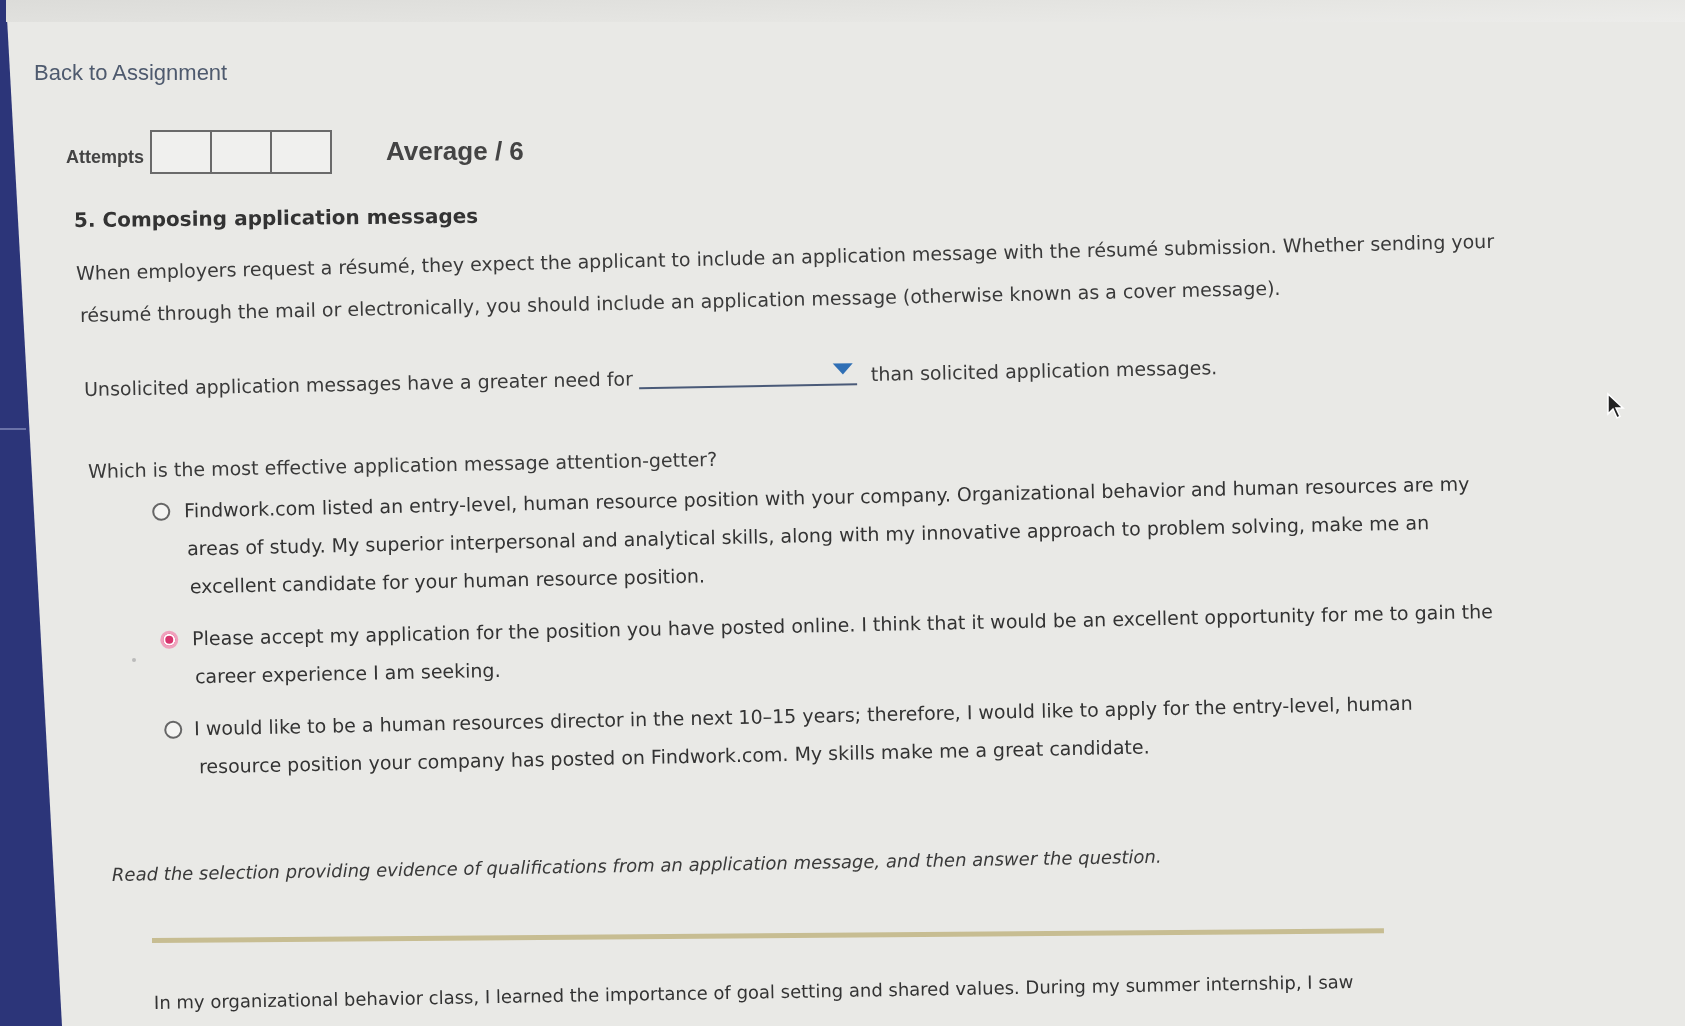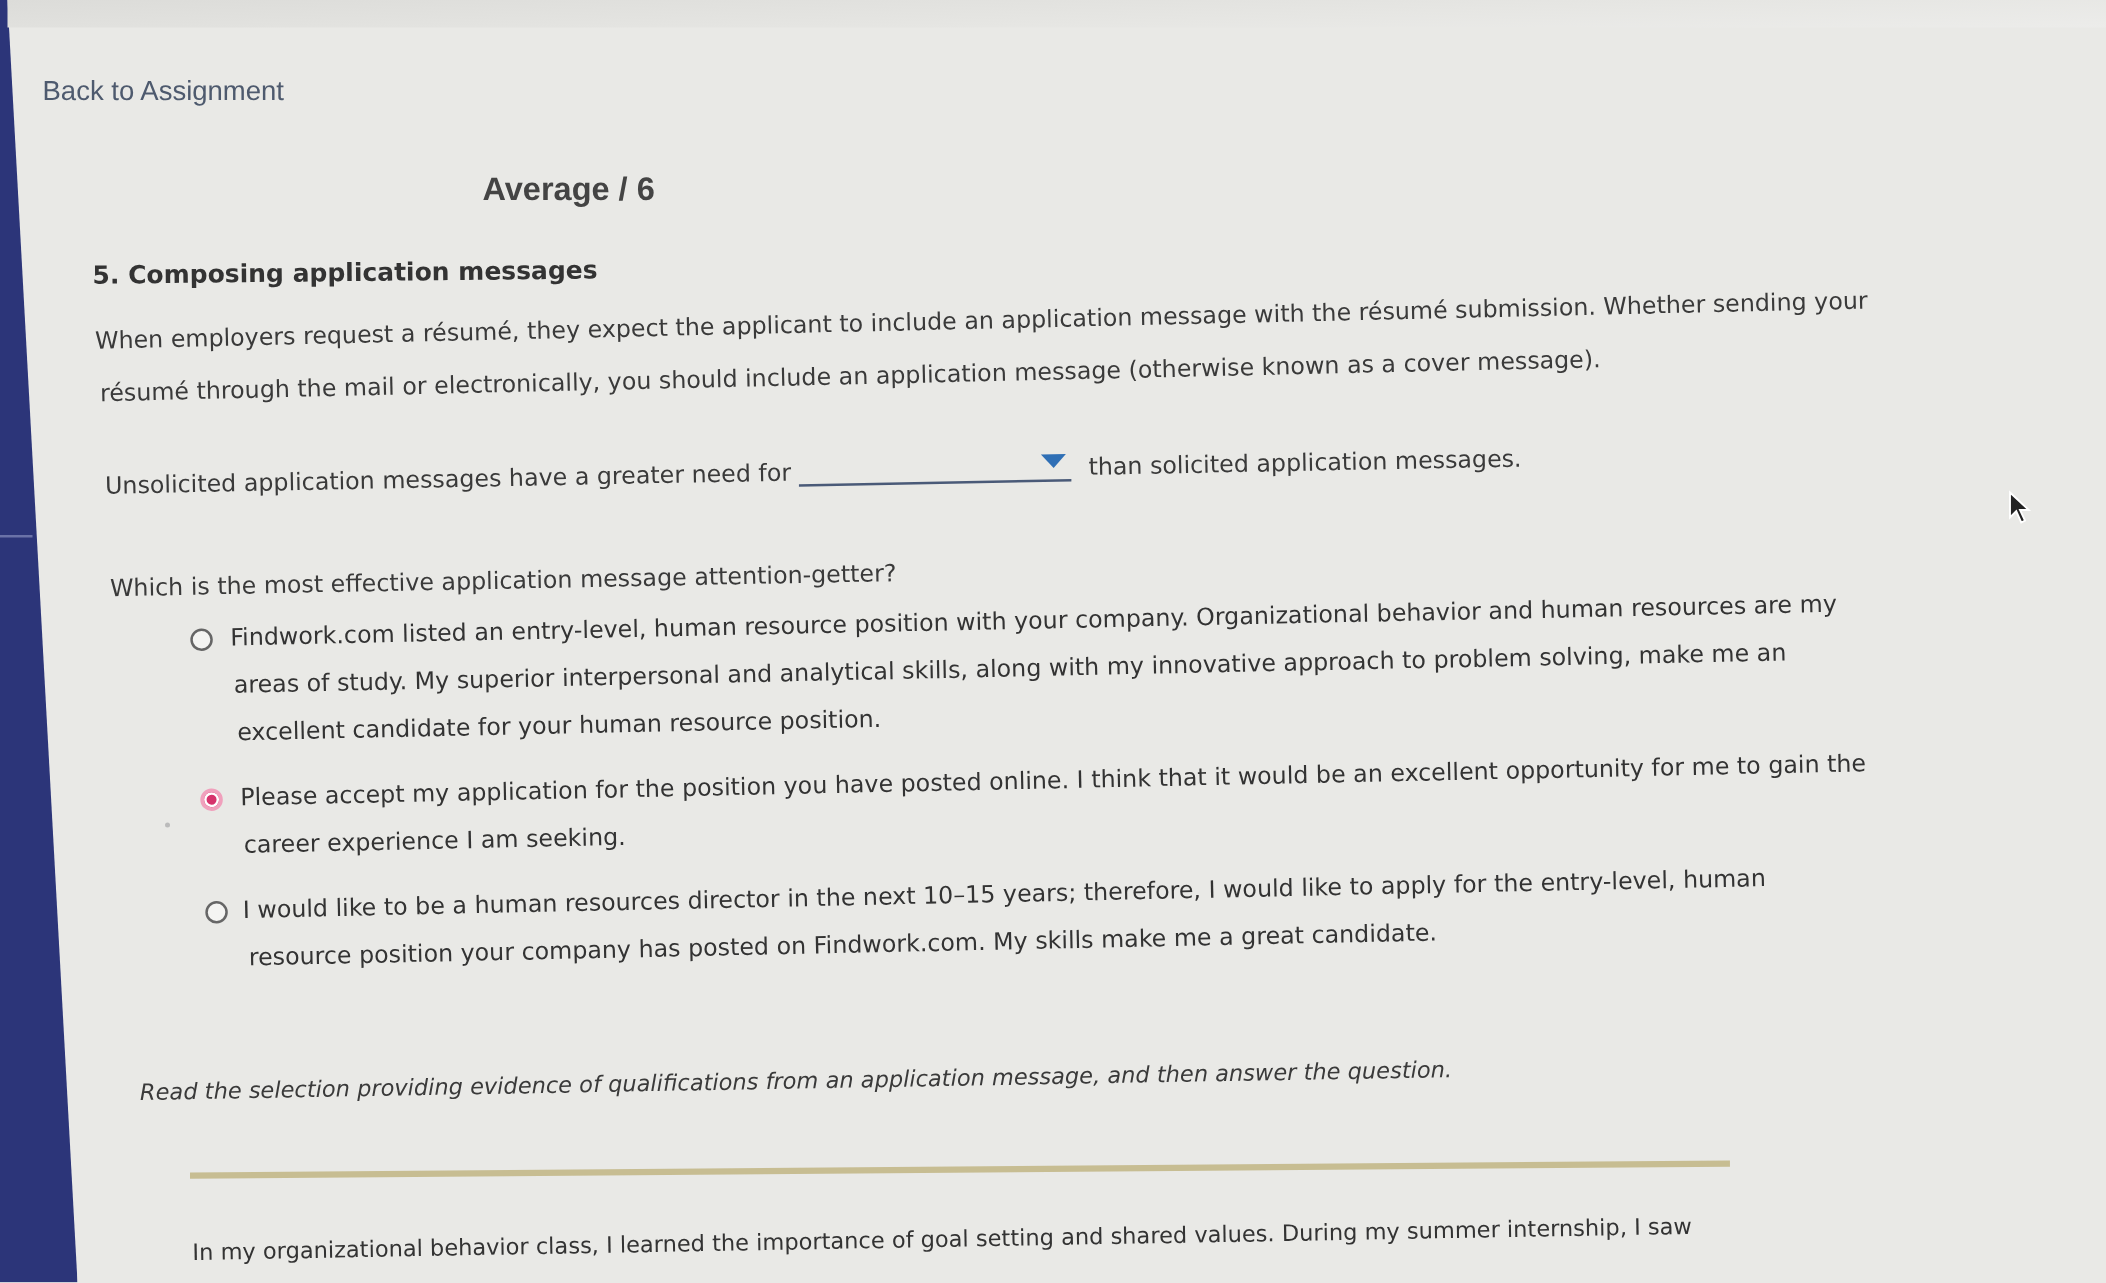--- a/index.html
+++ b/index.html
@@ -195,20 +195,28 @@
 <body>
 
 <div class="sidebar"></div>
 <div class="sidebar-line"></div>
 <div class="top-strip"></div>
 
 <div class="page">
 
   <a class="back-link">Back to Assignment</a>
 
+  <div class="attempts-row">
+    <span class="attempts-label">Attempts</span>
+    <div class="attempt-boxes">
+      <div class="attempt-box"></div>
+      <div class="attempt-box"></div>
+      <div class="attempt-box"></div>
+    </div>
+  </div>
   <div class="average">Average / 6</div>
 
   <div class="q-title">5. Composing application messages</div>
 
   <div class="text-line intro1">When employers request a résumé, they expect the applicant to include an application message with the résumé submission. Whether sending your</div>
   <div class="text-line intro2">résumé through the mail or electronically, you should include an application message (otherwise known as a cover message).</div>
 
   <div class="unsolicited-row">
     <span>Unsolicited application messages have a greater need for</span>
     <div class="dropdown">

